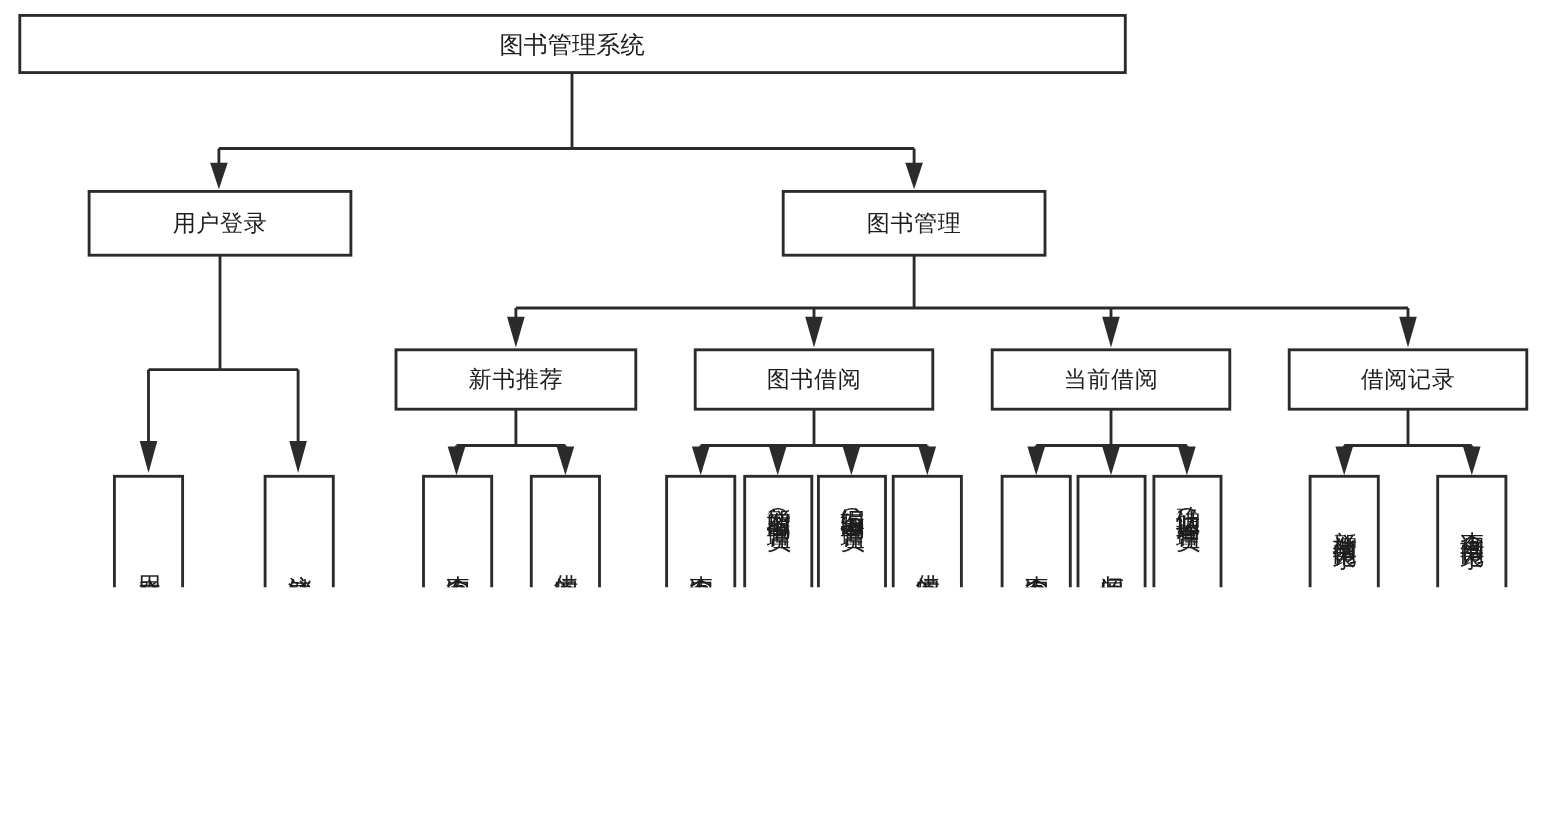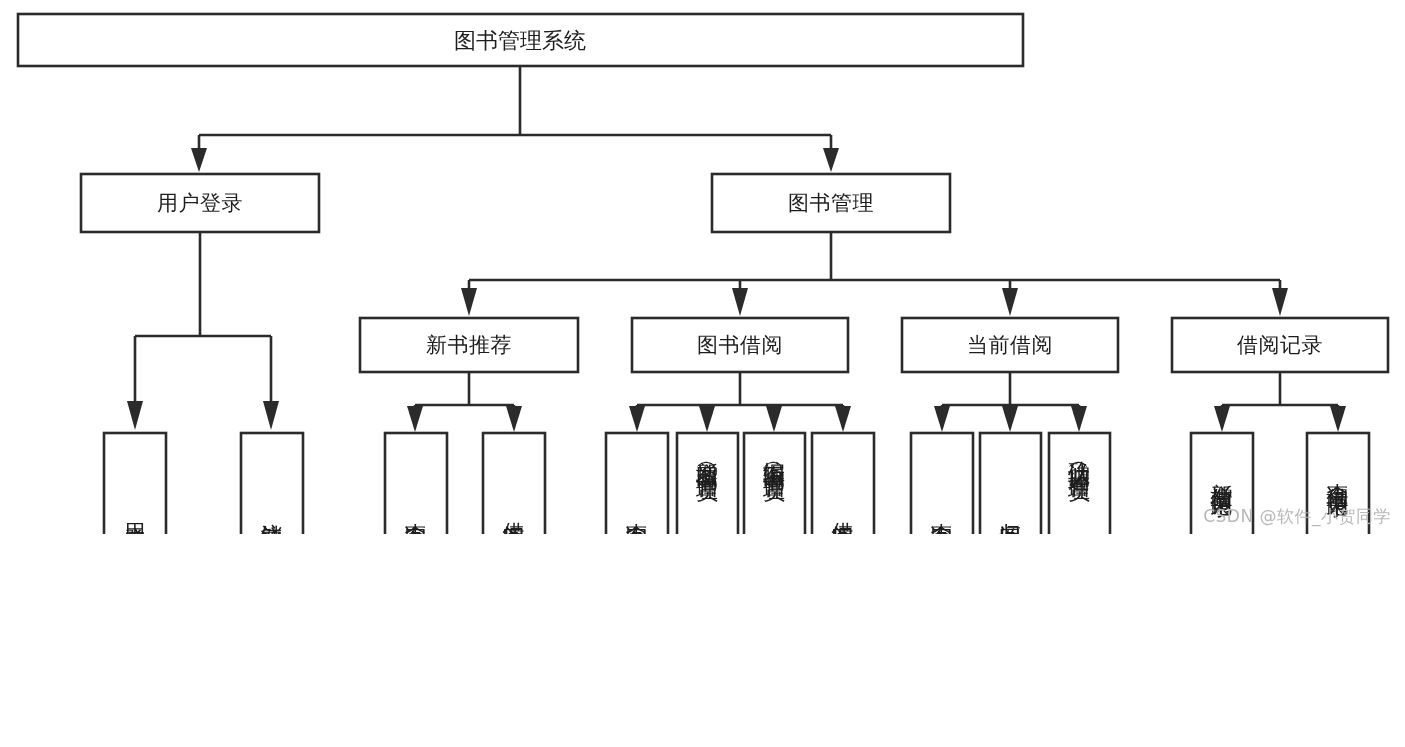--- a/index.html
+++ b/index.html
@@ -257,15 +257,14 @@
     <span class="leaf-label" style="margin-top:10px;">确认归还（管理员）</span>
   </div>
 
   <div class="leaf-label-wrap" style="left:1191px; top:433px; width:62px; height:300px;">
     <span class="leaf-label" style="margin-top:32px;">新增借阅记录</span>
   </div>
   <div class="leaf-label-wrap" style="left:1307px; top:433px; width:62px; height:300px;">
     <span class="leaf-label" style="margin-top:32px;">查询借阅记录</span>
   </div>
 
-  <div class="watermark">CSDN @软件_小贺同学</div>
 
 </div>
 
 </body></html>

